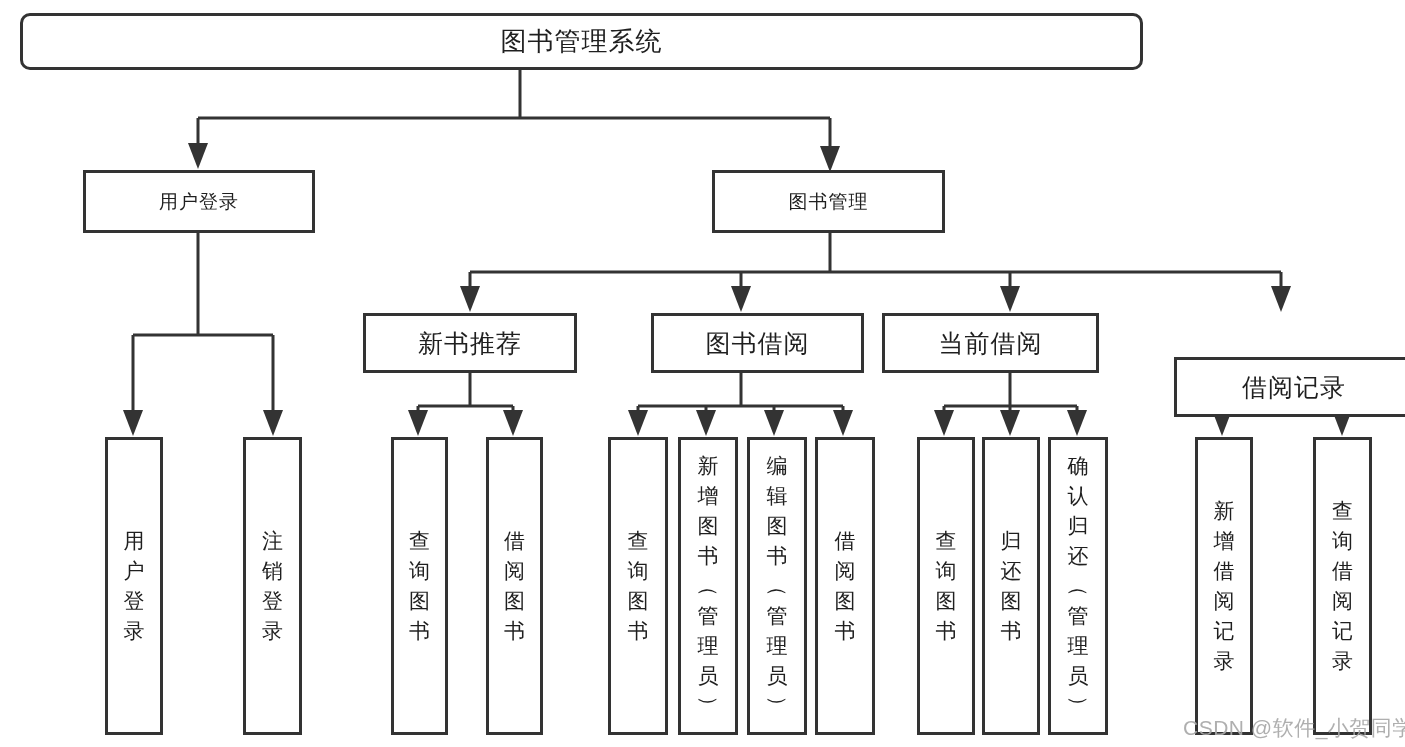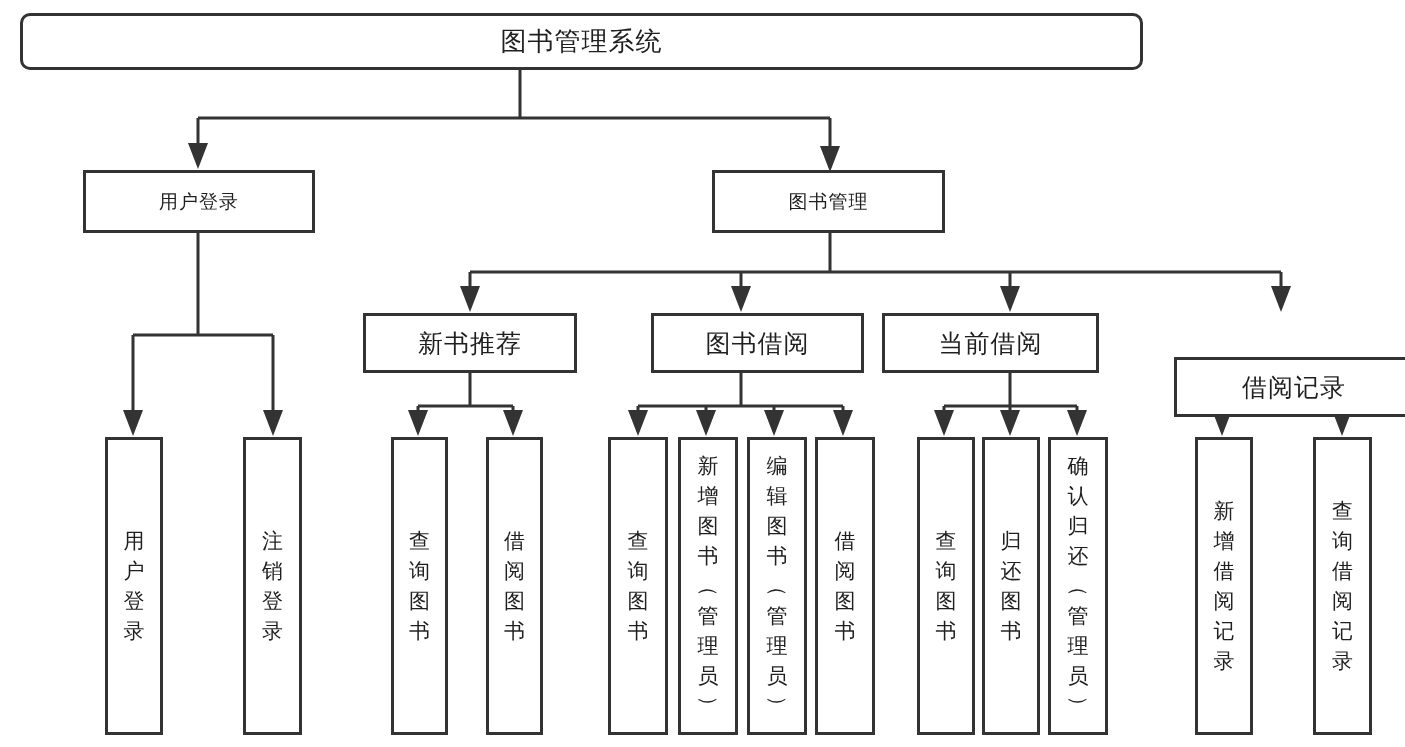--- a/index.html
+++ b/index.html
@@ -211,14 +211,15 @@
     <div class="vtext">
         <span class="vchar">查</span>
         <span class="vchar">询</span>
         <span class="vchar">借</span>
         <span class="vchar">阅</span>
         <span class="vchar">记</span>
         <span class="vchar">录</span>
       </div>
   </div>
 
+  <div class="watermark">CSDN @软件_小贺同学</div>
 
 </div>
 
 </body></html>

